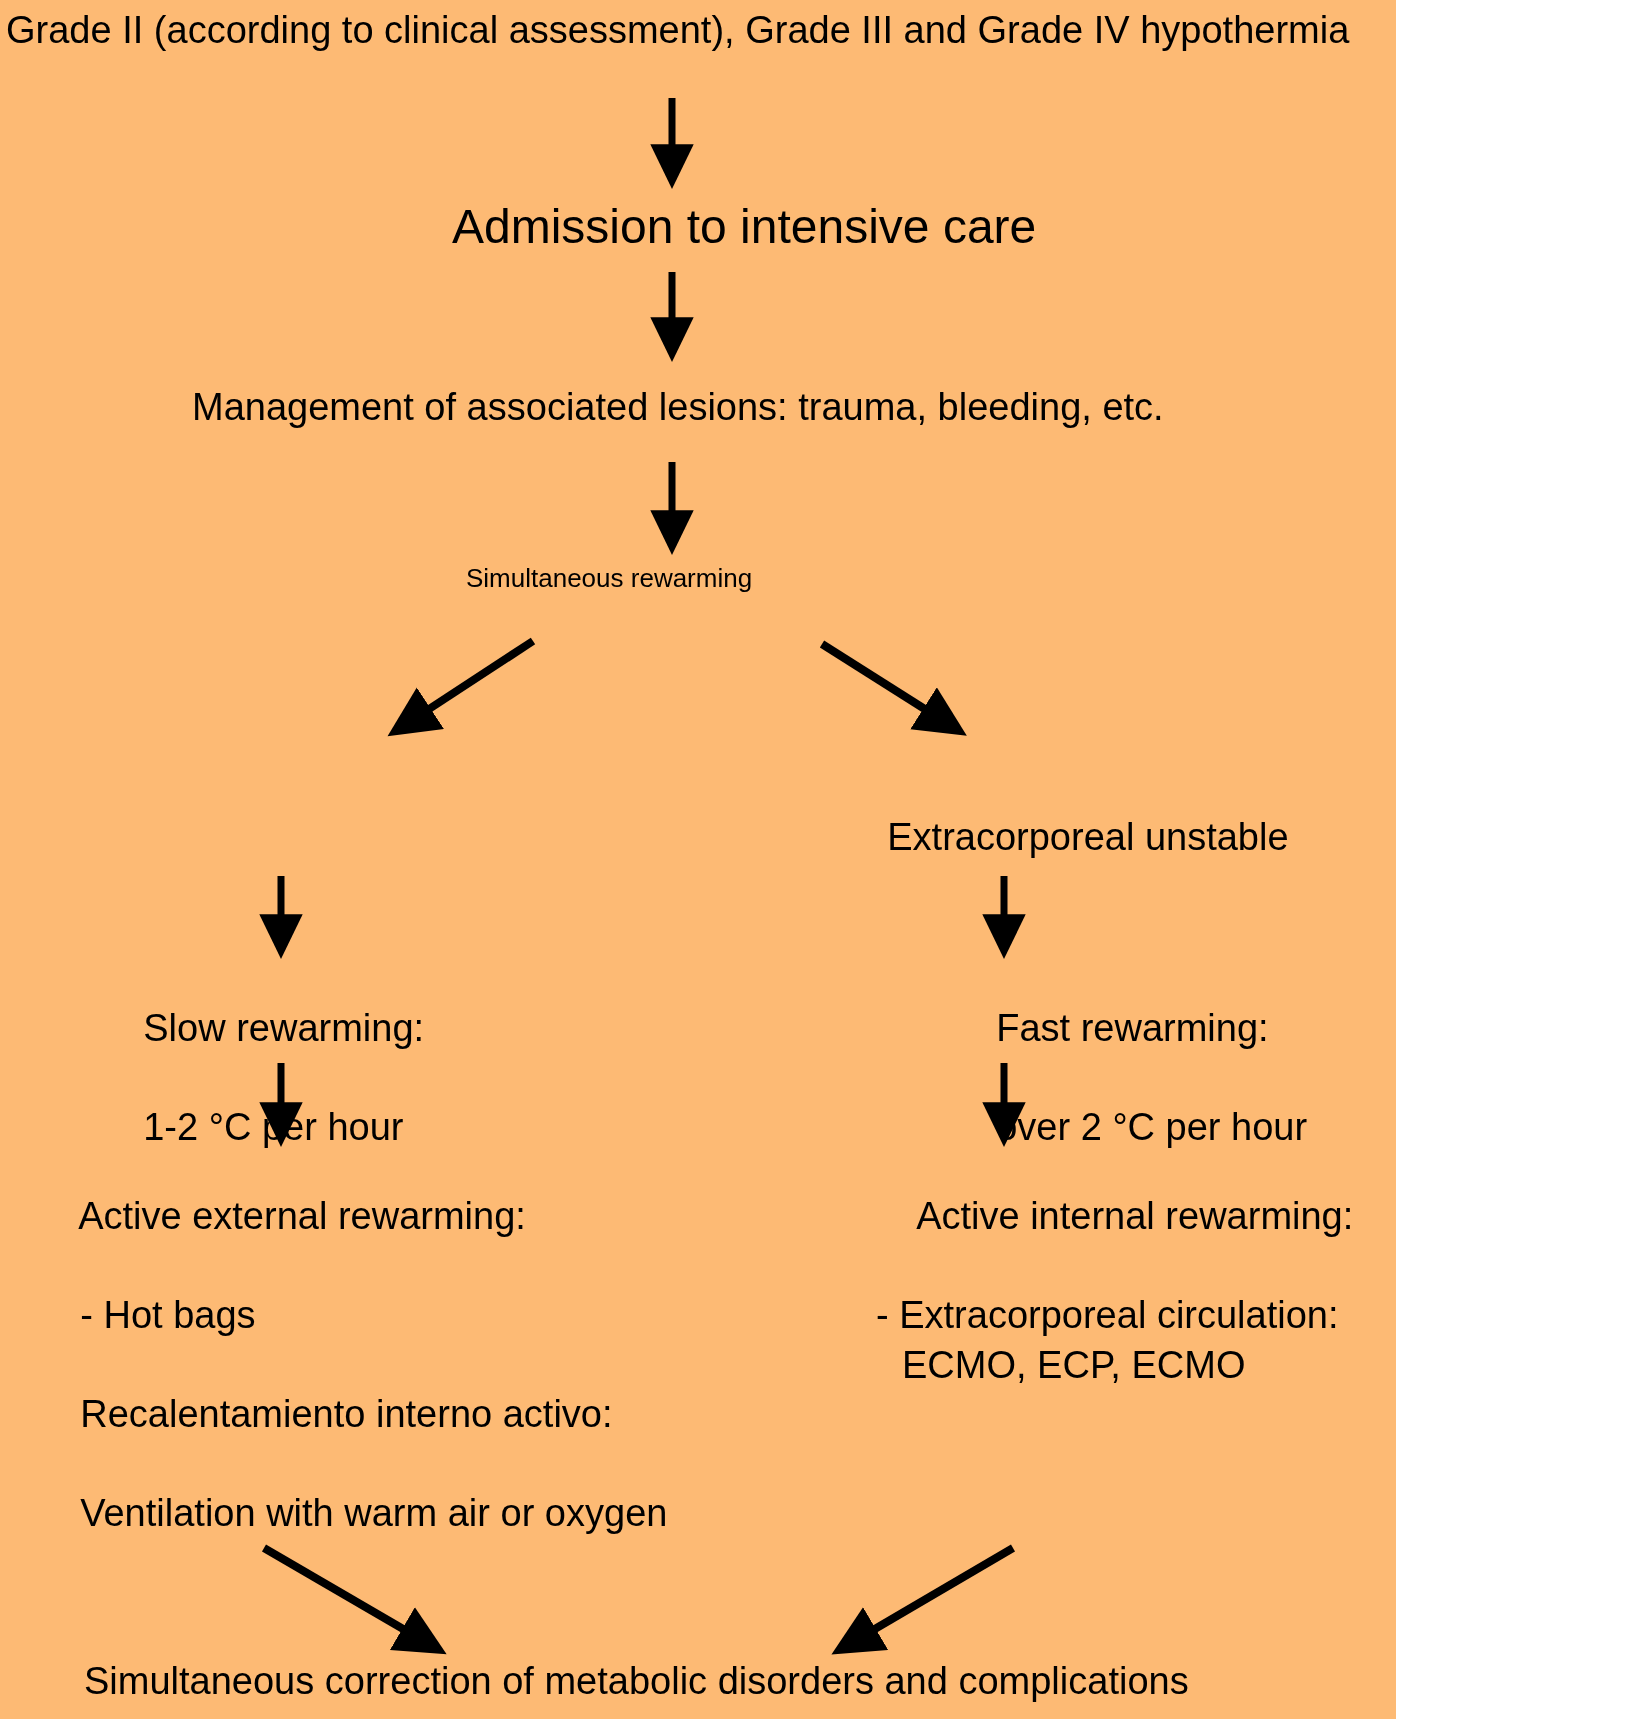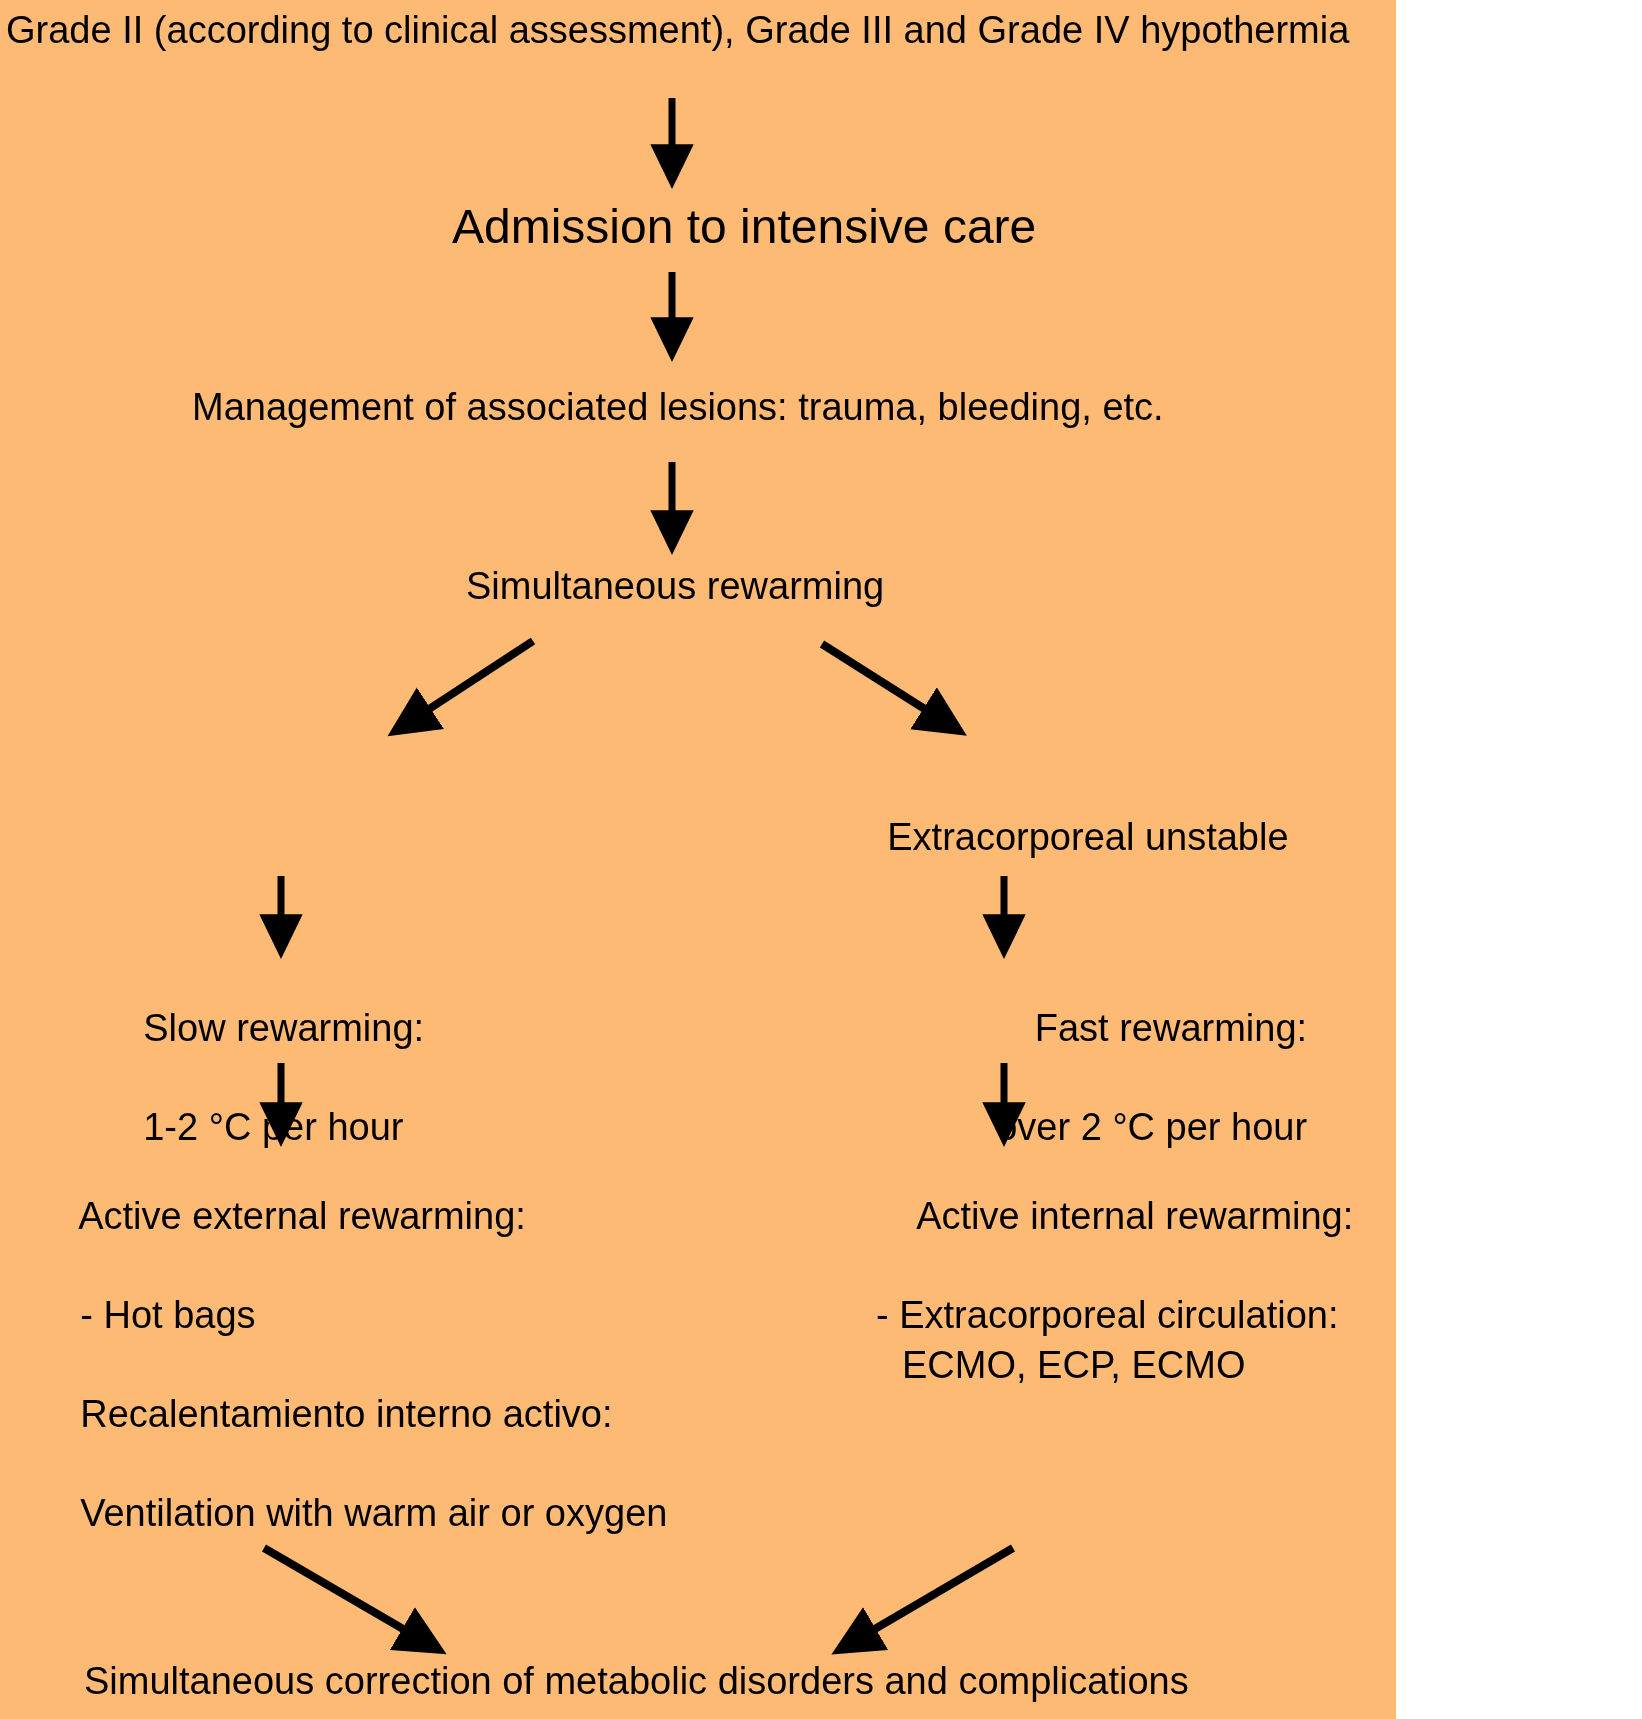--- a/index.html
+++ b/index.html
@@ -33,21 +33,21 @@
     font-size: 48px;
     left: 452px;
     top: 196px;
   }
   .t-management {
     font-size: 38px;
     left: 192px;
     top: 383px;
   }
   .t-simultaneous {
-    font-size: 38px;
+    font-size: 26px;
     left: 466px;
     top: 562px;
   }
   .t-branch-left {
     font-size: 38px;
     left: 126px;
     top: 764px;
     text-align: center;
   }
   .t-branch-right {
@@ -58,21 +58,20 @@
   }
   .t-rate-left {
     font-size: 38px;
     left: 101px;
     top: 955px;
   }
   .t-rate-right {
     font-size: 38px;
     left: 954px;
     top: 955px;
-    text-align: right;
   }
   .t-detail-left {
     font-size: 38px;
     left: 38px;
     top: 1143px;
   }
   .t-detail-right {
     font-size: 38px;
     left: 876px;
     top: 1143px;

